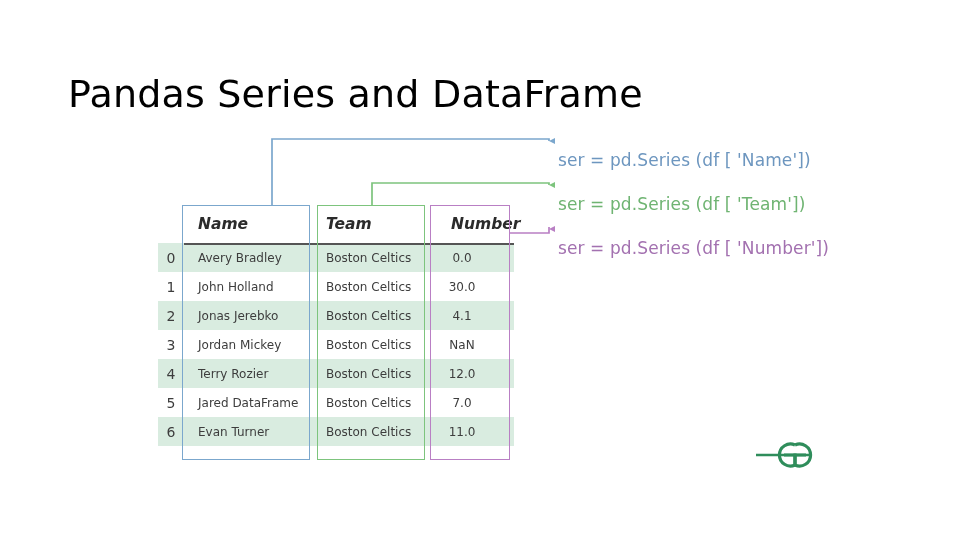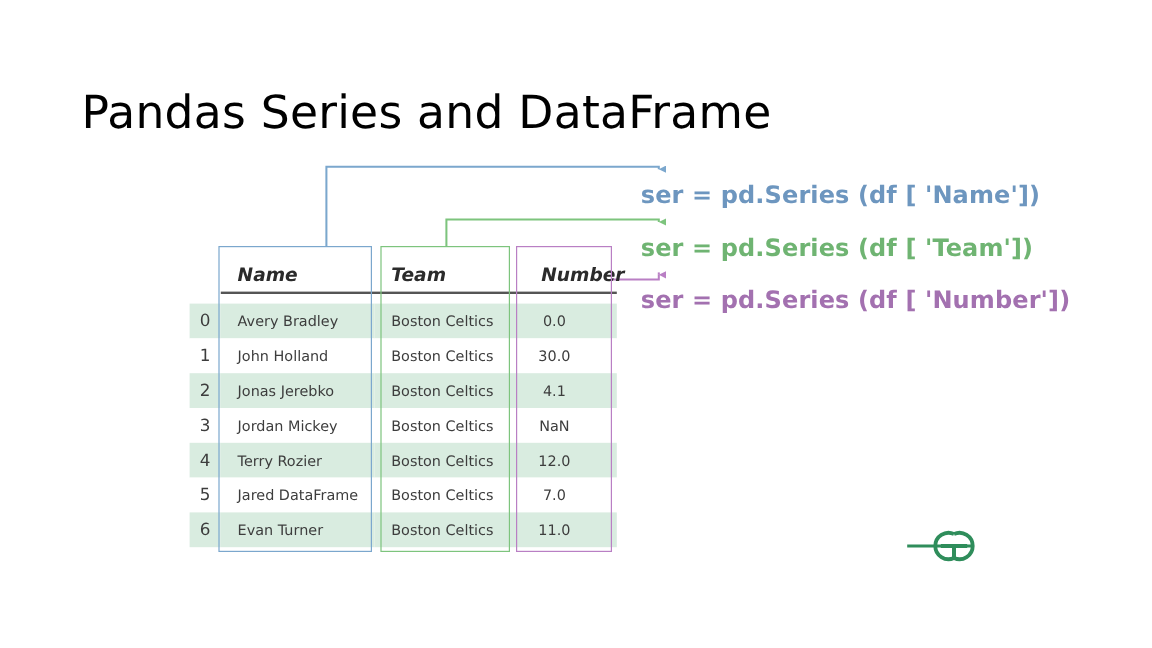--- a/index.html
+++ b/index.html
@@ -64,21 +64,21 @@
     font-size: 12px;
     color: #3d3d3d;
   }
   
   col.c-idx  { width: 26px; }
   col.c-name { width: 128px; }
   col.c-team { width: 112px; }
   col.c-num  { width: 90px; }
 
   table.df thead th {
-    height: 48px;
+    height: 38px;
     font-style: italic;
     font-weight: bold;
     font-size: 15.5px;
     color: #2b2b2b;
     text-align: left;
     padding-left: 14px;
   }
   table.df thead th.th-idx { padding-left: 0; }
   table.df thead th.th-num { text-align: center; padding-left: 27px; }
 
@@ -127,23 +127,24 @@
     width: 960px;
     height: 540px;
     pointer-events: none;
   }
 
   
   .code-line {
     position: absolute;
     white-space: nowrap;
     font-family: "DejaVu Sans", sans-serif;
-    font-size: 20px;
-    font-weight: 700;
+    font-size: 17px;
+    font-weight: 400;
     letter-spacing: 0.1px;
+    margin-left: 24px;
   }
   #code-name   { left: 534px; top: 150px; color: #6d96bf; }
   #code-team   { left: 534px; top: 194px; color: #6fb472; }
   #code-number { left: 534px; top: 238px; color: #a371b0; }
 
   
   #gfg-logo {
     position: absolute;
     left: 748px;
     top: 432px;

